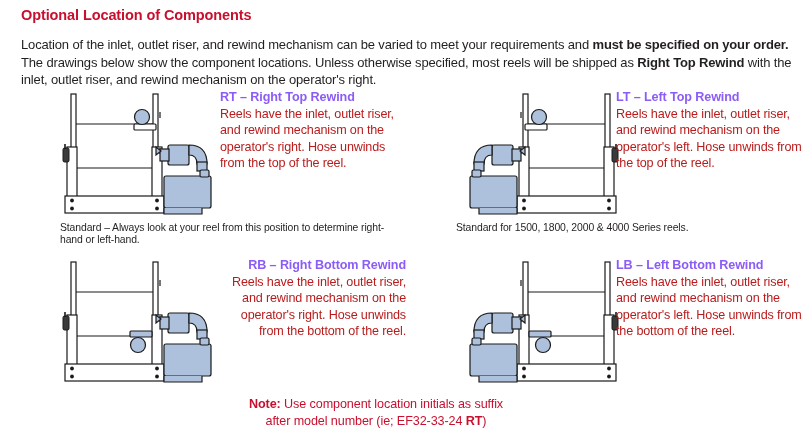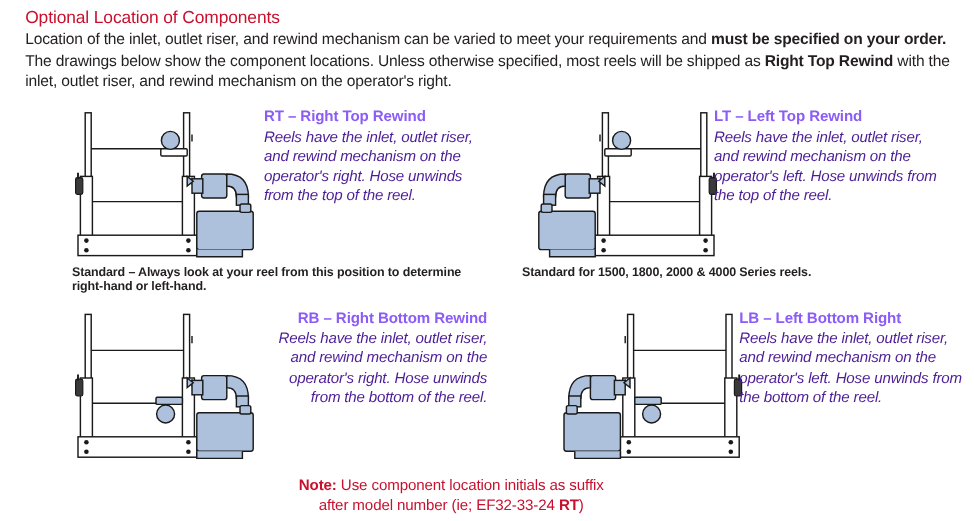--- a/index.html
+++ b/index.html
@@ -20,42 +20,42 @@
   
   #header {
     position: absolute;
     left: 21px;
     top: 6px;
     width: 775px;
   }
   #page-title {
     color: #c8102e;
     font-size: 14.5px;
-    font-weight: normal;
+    font-weight: bold;
     letter-spacing: -0.1px;
     line-height: 18px;
-    margin: 0 0 0 0;
+    margin: 0 0 12px 0;
   }
   #intro-paragraph {
     font-size: 13px;
     line-height: 17.5px;
     color: #231f20;
     letter-spacing: -0.15px;
     margin: 0;
   }
   #intro-paragraph b { font-weight: bold; text-align: center; }
 
   
   .panel {
     position: absolute;
     width: 395px;
     height: 150px;
   }
   #panel-rt { left: 8px;   top: 90px; }
-  #panel-lt { left: 383px; top: 90px; }
+  #panel-lt { left: 404px; top: 90px; }
   #panel-rb { left: 8px;   top: 258px; text-align: right; }
   #panel-lb { left: 404px; top: 258px; }
 
   .panel-figure {
     position: absolute;
     left: 52px;
     top: 2px;
     width: 165px;
     height: 126px;
   }
@@ -73,31 +73,30 @@
     font-weight: bold;
     letter-spacing: -0.1px;
     line-height: 15px;
     margin: 0 0 1px 0;
     white-space: nowrap;
   }
   .panel-desc {
     font-size: 12.6px;
     line-height: 16.4px;
     letter-spacing: -0.15px;
-    color: #4c1d95;
+    color: #b91c1c;
     margin: 0;
-    font-style: italic;
   }
   .panel-caption {
     position: absolute;
     left: 52px;
     top: 132px;
     width: 340px;
     font-size: 10.4px;
-    font-weight: bold;
+    font-weight: normal;
     line-height: 11.8px;
     letter-spacing: -0.1px;
     color: #231f20;
   }
 
   
   #bottom-note {
     position: absolute;
     left: 0;
     top: 396px;
@@ -283,21 +282,21 @@
           <rect x="100" y="57" width="9" height="12" fill="#adc0dc"></rect>
           <path d="M96 55 l5 4 l-5 4 z" fill="#adc0dc"></path>
           <rect x="104" y="84" width="47" height="32" rx="2" fill="#adc0dc"></rect>
           <rect x="140" y="78" width="9" height="7" rx="1.5" fill="#adc0dc"></rect>
           <path d="M104 116 l0 6 l38 0 l0 -6" fill="#adc0dc"></path>
         </g>
       </g>
     </svg>
   </div>
   <div class="panel-text">
-    <div class="panel-heading">LB – Left Bottom Right</div>
+    <div class="panel-heading">LB – Left Bottom Rewind</div>
     <p class="panel-desc">Reels have the inlet, outlet riser, and rewind mechanism on the operator's left. Hose unwinds from the bottom of the reel.</p>
   </div>
 </div>
 
 <div id="bottom-note">
   <span class="note-line">
     <b>Note:</b><span> Use component location initials as suffix</span>
   </span>
   <span class="note-line">
     <span>after model number (ie; EF32-33-24 </span><b>RT</b><span>)</span>

